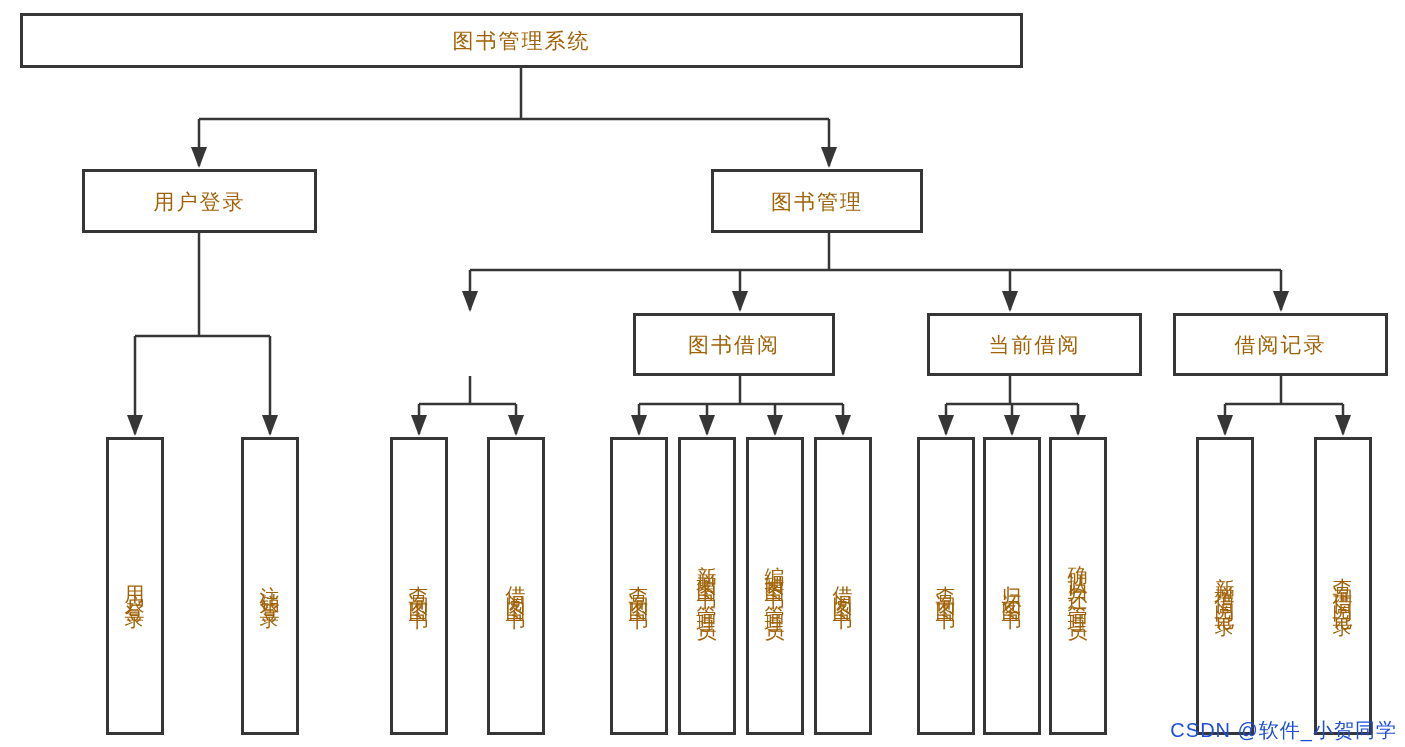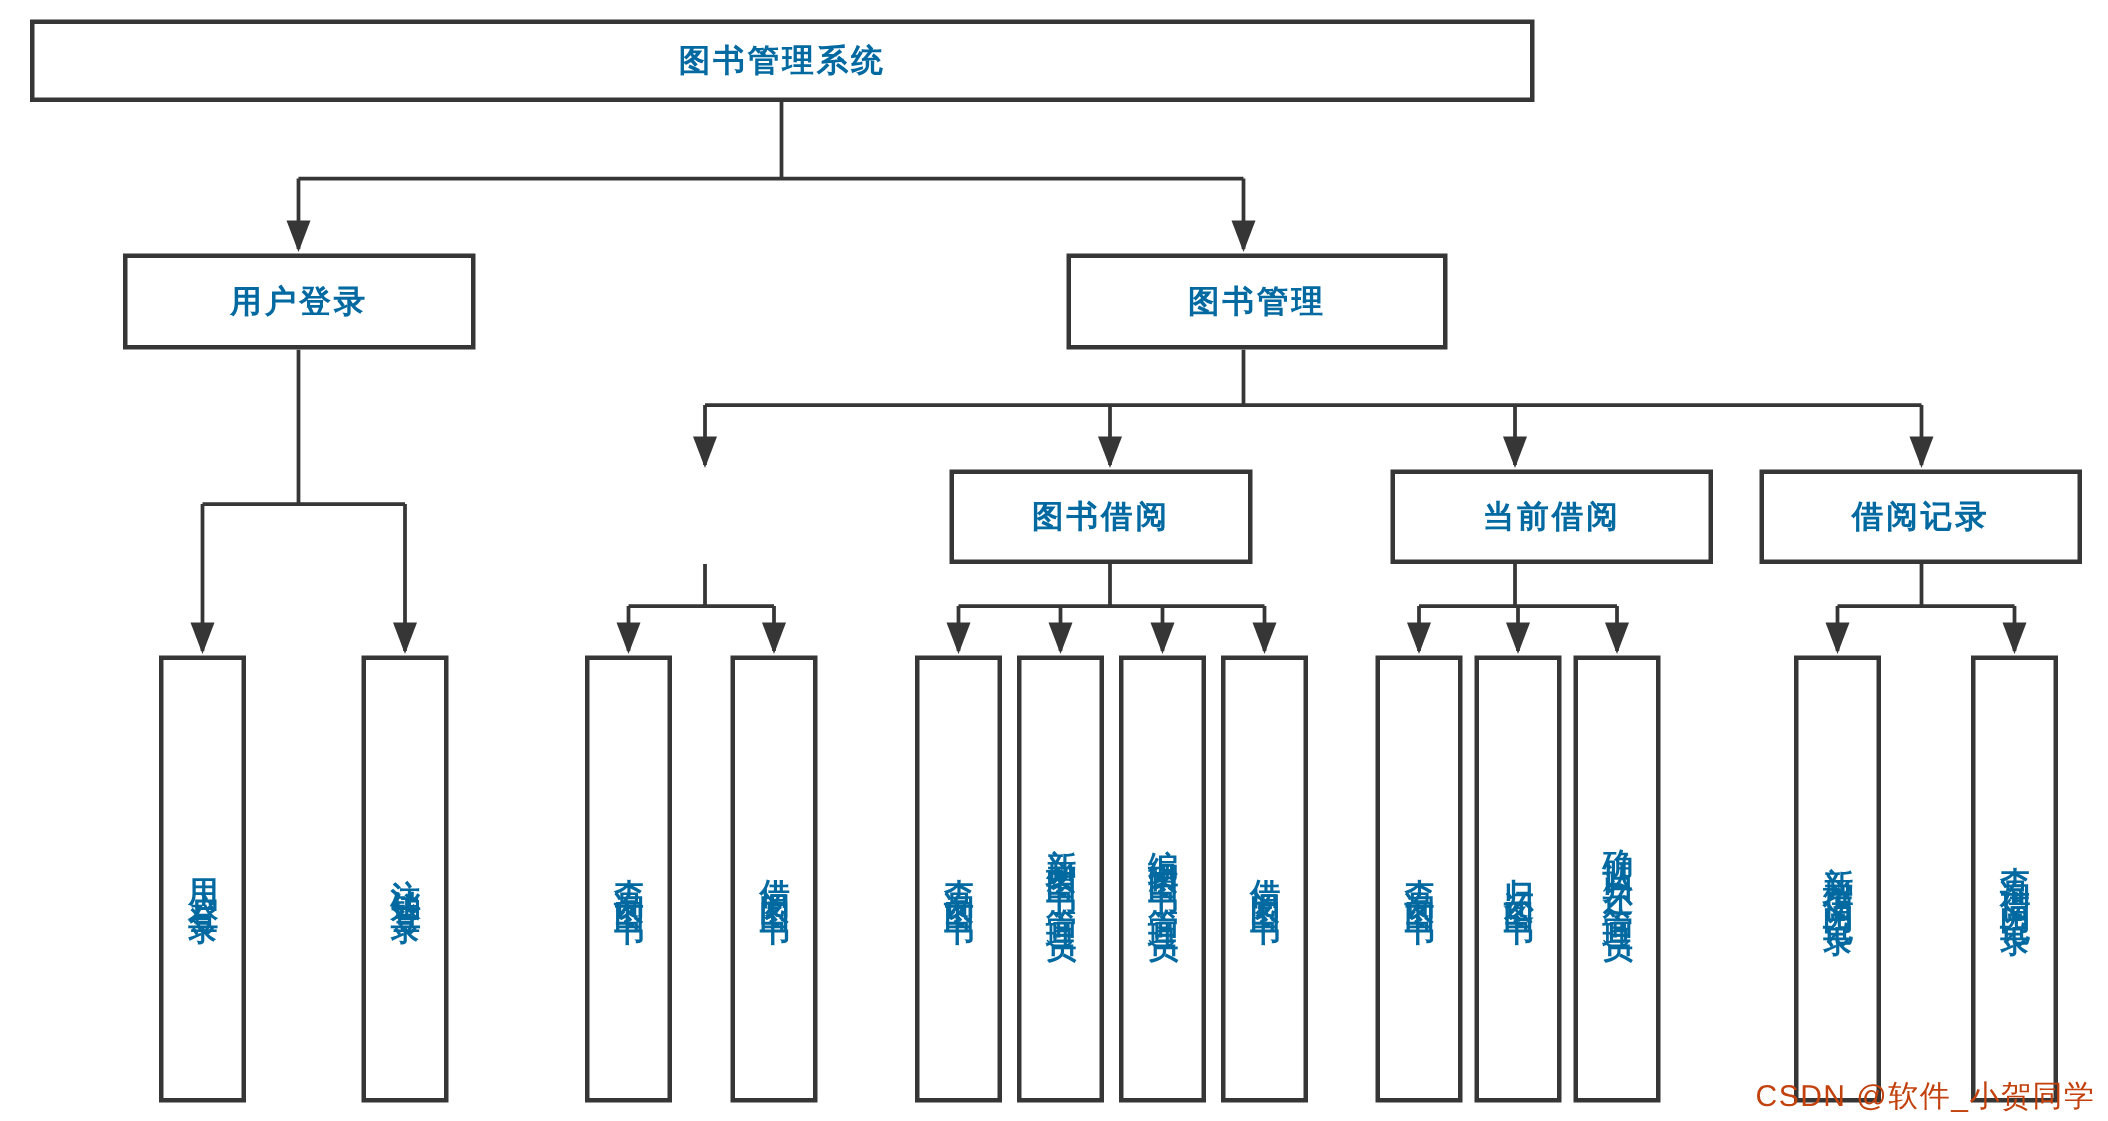--- a/index.html
+++ b/index.html
@@ -20,46 +20,45 @@
     left: 0;
     top: 0;
     width: 1405px;
     height: 747px;
   }
   .box {
     position: absolute;
     box-sizing: border-box;
     border: 3px solid #363636;
     background: #ffffff;
-    color: #0369a1;
+    color: #a16207;
     display: flex;
     align-items: center;
     justify-content: center;
     text-align: center;
-    font-weight: bold;
   }
   .hbox {
     font-size: 21px;
     letter-spacing: 2px;
     line-height: 1;
   }
   .vbox {
     top: 437px;
     width: 58px;
     height: 298px;
     font-size: 20px;
     writing-mode: vertical-rl;
     text-orientation: mixed;
     letter-spacing: 8px;
     line-height: 1;
   }
   
   .n-root   { left: 20px;  top: 13px;  width: 1003px; height: 55px; }
   .n-login  { left: 82px;  top: 169px; width: 235px;  height: 64px; }
-  .n-mgmt   { left: 711px; top: 169px; width: 254px;  height: 64px; }
+  .n-mgmt   { left: 711px; top: 169px; width: 212px;  height: 64px; }
   .n-g0 { left: 363px;  top: 313px; width: 215px; height: 63px; }
   .n-g1 { left: 633px;  top: 313px; width: 202px; height: 63px; }
   .n-g2 { left: 903px;  top: 313px; width: 215px; height: 63px; margin-left: 24px; }
   .n-g3 { left: 1173px; top: 313px; width: 215px; height: 63px; }
   .lf-0  { left: 106px;  }
   .lf-1  { left: 241px;  }
   .lf-2  { left: 390px;  }
   .lf-3  { left: 487px;  }
   .lf-4  { left: 610px;  }
   .lf-5  { left: 678px;  }
@@ -68,21 +67,21 @@
   .lf-8  { left: 917px;  }
   .lf-9  { left: 983px;  }
   .lf-10 { left: 1049px; }
   .lf-11 { left: 1196px; }
   .lf-12 { left: 1314px; }
   #watermark {
     position: absolute;
     right: 8px;
     bottom: 3px;
     font-size: 20px;
-    color: #c2410c;
+    color: #1d4ed8;
     letter-spacing: 1px;
     white-space: nowrap;
   }
   .edge {
     stroke: #363636;
     stroke-width: 2.5;
     fill: none;
   }
   .arrowhead {
     fill: #363636;

